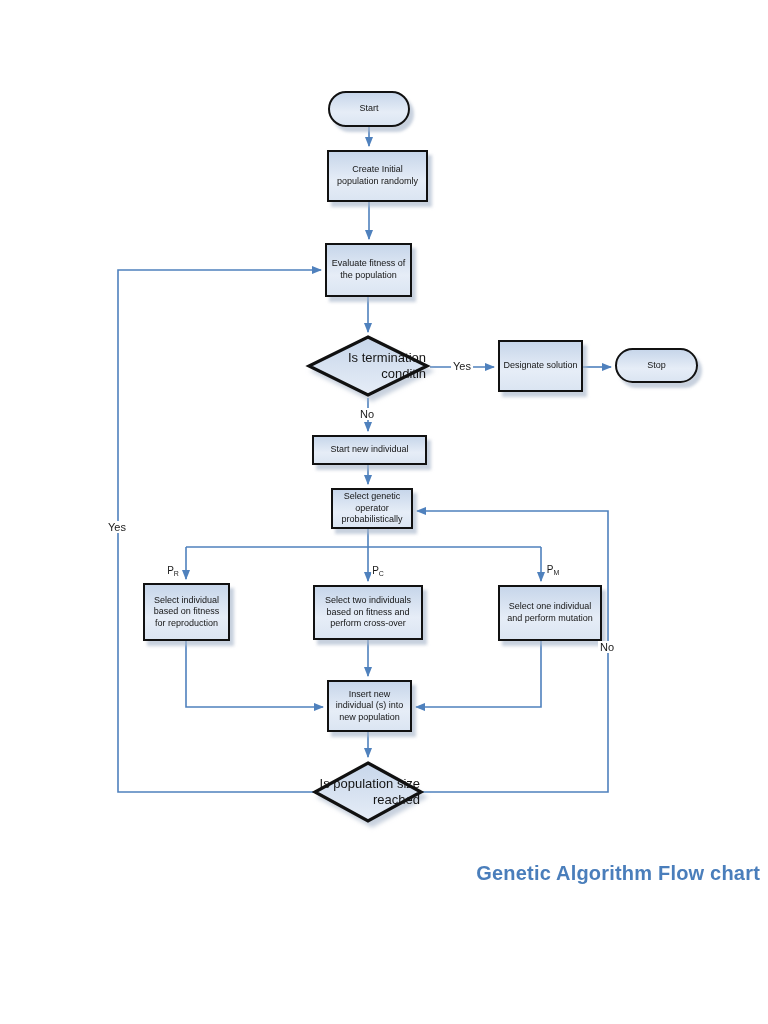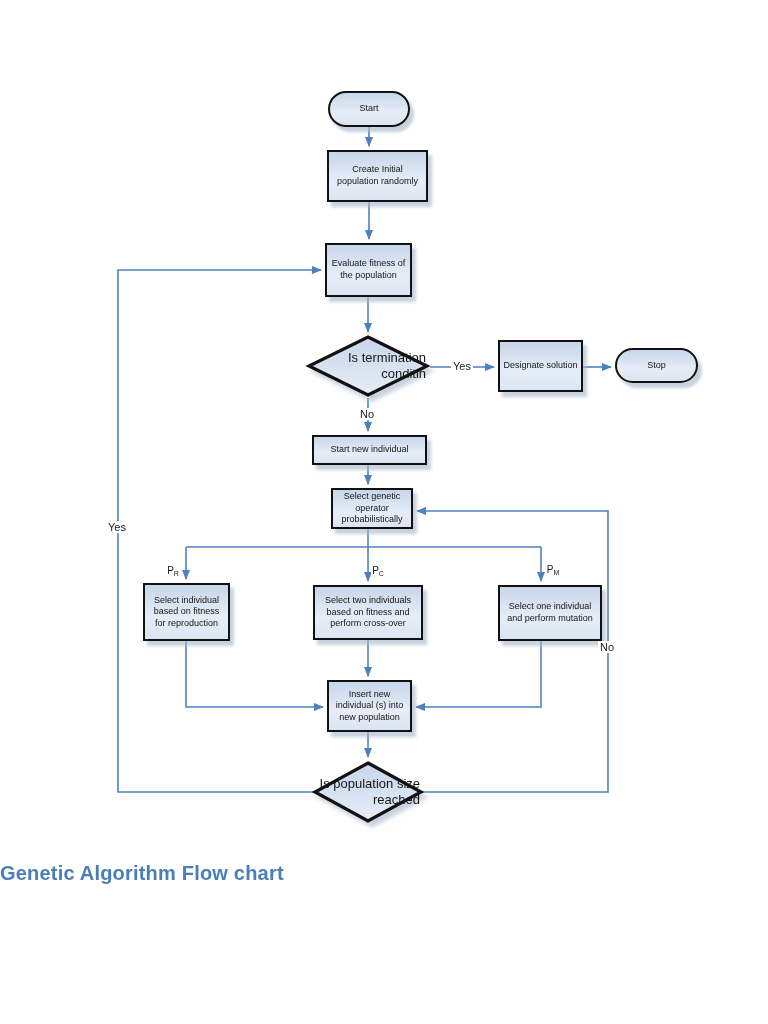--- a/index.html
+++ b/index.html
@@ -42,21 +42,21 @@
   .edge-label{
     position:absolute;font-size:11px;color:#1a1a1a;background:#ffffff;
     padding:0 2px;transform:translate(-50%,-50%);white-space:nowrap;
   }
   .p-label{
     position:absolute;font-size:10px;color:#1a1a1a;background:#ffffff;
     padding:0 1px;transform:translate(-50%,-50%);white-space:nowrap;
   }
   .p-label .sub{font-size:7px;vertical-align:-2px;}
   .chart-title{
-    position:absolute;left:0;top:862px;width:760px;text-align:left;
+    position:absolute;left:0;top:862px;width:760px;text-align:right;
     font-size:20px;font-weight:bold;color:var(--title-color);letter-spacing:0.2px;
   }
 </style>
 </head>
 <body>
 
 <div class="page">
 
   <svg class="edge-layer" viewBox="0 0 768 1024" xmlns="http://www.w3.org/2000/svg">
     <defs>

